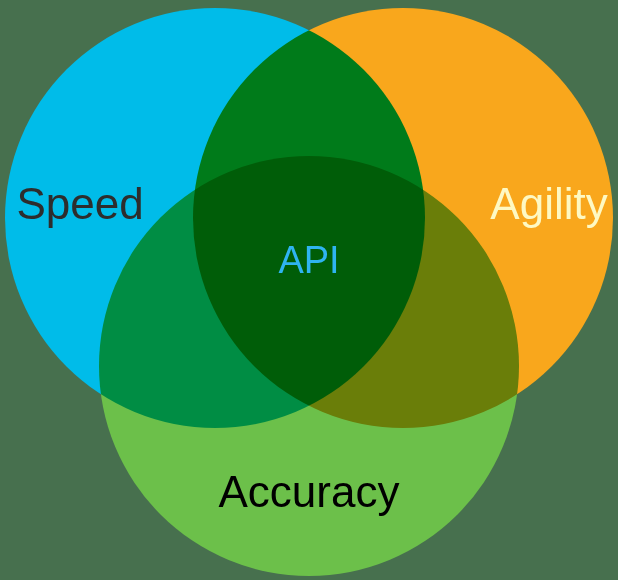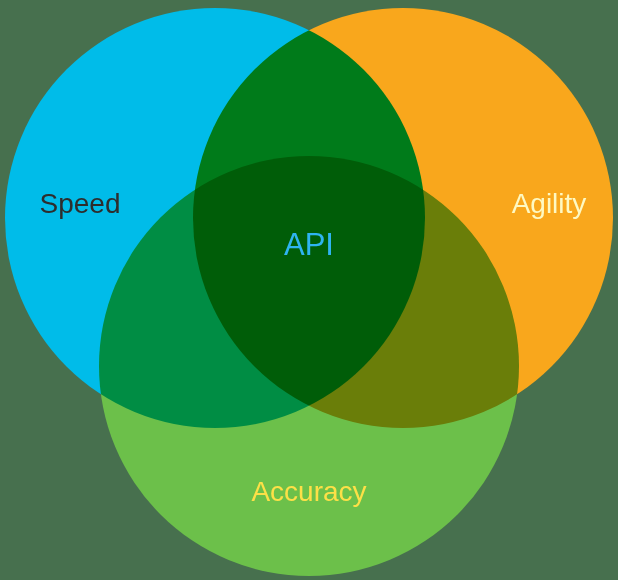--- a/index.html
+++ b/index.html
@@ -34,40 +34,40 @@
   .circle-accuracy { left: 99px;  top: 156px; }
 
   .labels {
     position: absolute;
     inset: 0;
     pointer-events: none;
   }
   .vlabel {
     position: absolute;
     transform: translate(-50%, -50%);
-    font-size: 28px;
+    font-size: 44px;
     line-height: 1;
     white-space: nowrap;
   }
   .label-speed    { left: 80px;  top: 204px; }
   .label-agility  { left: 549px; top: 204px; }
   .label-accuracy { left: 309px; top: 492px; }
-  .label-api      { left: 309px; top: 244px; font-size: 31px; }
+  .label-api      { left: 309px; top: 260px; font-size: 38px; }
 </style>
 </head>
 <body>
 
 <div class="stage" style="background: rgb(71, 112, 78);">
 
   <div class="venn">
     <div class="circle circle-speed" style="background: rgb(0, 188, 233);"></div>
     <div class="circle circle-agility" style="background: rgb(249, 167, 28);"></div>
     <div class="circle circle-accuracy" style="background: rgb(108, 192, 74);"></div>
   </div>
 
   <div class="labels">
     <div class="vlabel label-speed" style="color: rgb(45, 45, 45);">Speed</div>
     <div class="vlabel label-agility" style="color: #fef9c3;">Agility</div>
-    <div class="vlabel label-accuracy" style="color: #fde047;">Accuracy</div>
+    <div class="vlabel label-accuracy" style="color: #000000;">Accuracy</div>
     <div class="vlabel label-api" style="color: rgb(47, 180, 241);">API</div>
   </div>
 
 </div>
 
 </body></html>

